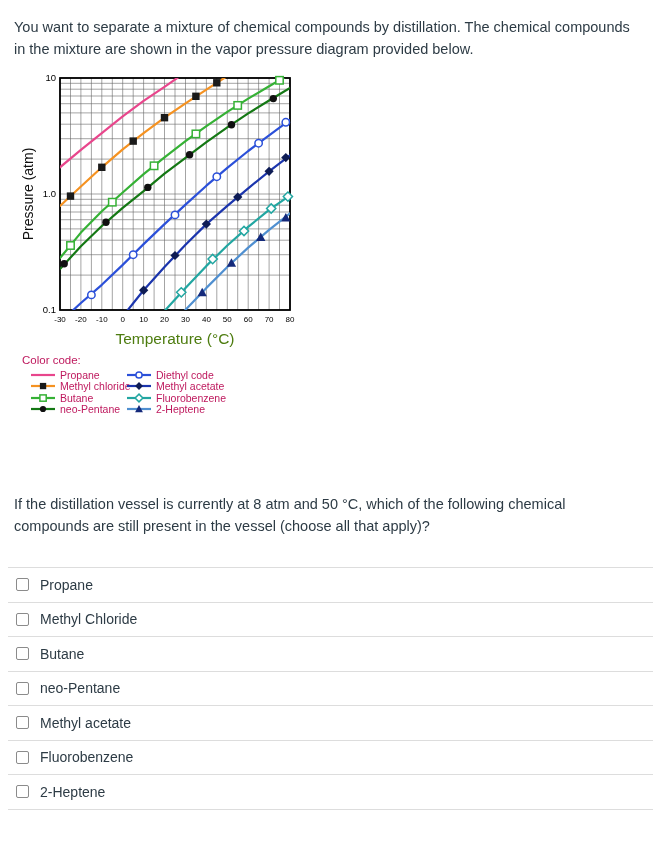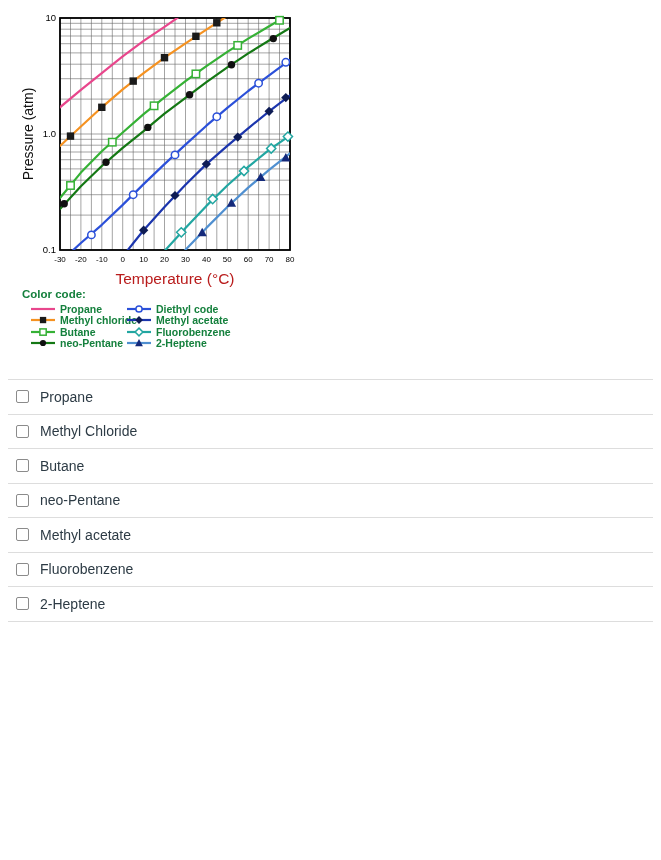--- a/index.html
+++ b/index.html
@@ -20,25 +20,25 @@
   }
   .q-main { padding-top: 0; margin-top: 78px; }
 
   .figure { margin: 10px 0 0 22px; width: 312px; }
   #vp-chart { display: block; }
   .xlabel {
     width: 230px;
     margin-left: 38px;
     text-align: center;
     font-size: 15.5px;
-    color: #b91c1c;
+    color: #4d7c0f;
     margin-top: 2px;
   }
 
-  .legend { margin-top: 0; color: #15803d; font-weight: bold; }
+  .legend { margin-top: 6px; color: #be185d; }
   .legend-title { font-size: 11.5px; margin-bottom: 3px; }
   .legend-cols { display: flex; margin-left: 8px; }
   .legend-col { display: flex; flex-direction: column; }
   .legend-col:first-child { width: 96px; }
   .legend-item { display: flex; align-items: center; gap: 4px; height: 11.5px; }
   .legend-marker { width: 26px; flex: 0 0 auto; display: inline-flex; align-items: center; }
   .legend-label { font-size: 10.5px; white-space: nowrap; }
 
   .options {
     margin: 30px 8px 0 8px;
@@ -61,20 +61,21 @@
     background: #fff;
     flex: 0 0 auto;
   }
   .option-label { font-size: 14px; color: #2d3b45; }
 </style>
 </head>
 <body>
 
 <div class="page">
 
+  <p class="q-text">You want to separate a mixture of chemical compounds by distillation.  The chemical compounds in the mixture are shown in the vapor pressure diagram provided below.</p>
 
   <figure class="figure" style="margin-block:10px 0;">
     <svg id="vp-chart" width="302" height="258">
         <defs>
           <clipPath id="pc">
             <rect x="38" y="8" width="230" height="232"></rect>
           </clipPath>
         </defs>
         <line x1="38.0" y1="8" x2="38.0" y2="240" stroke="#666" stroke-width="0.6"></line>
         <line x1="48.5" y1="8" x2="48.5" y2="240" stroke="#666" stroke-width="0.6"></line>
@@ -262,20 +263,21 @@
                   <path d="M13 2.1 L16.9 9.3 L9.1 9.3 Z" fill="#14297a" stroke="none" stroke-width="0"></path>
                 </svg>
               </span>
             <span class="legend-label">2-Heptene</span>
           </div>
         </div>
       </div>
     </div>
   </figure>
 
+  <p class="q-text q-main">If the distillation vessel is currently at 8 atm and 50 °C, which of the following chemical compounds are still present in the vessel (choose all that apply)?</p>
 
   <div class="options">
     <label class="option-row">
       <span class="cb"></span>
       <span class="option-label">Propane</span>
     </label>
     <label class="option-row">
       <span class="cb"></span>
       <span class="option-label">Methyl Chloride</span>
     </label>

